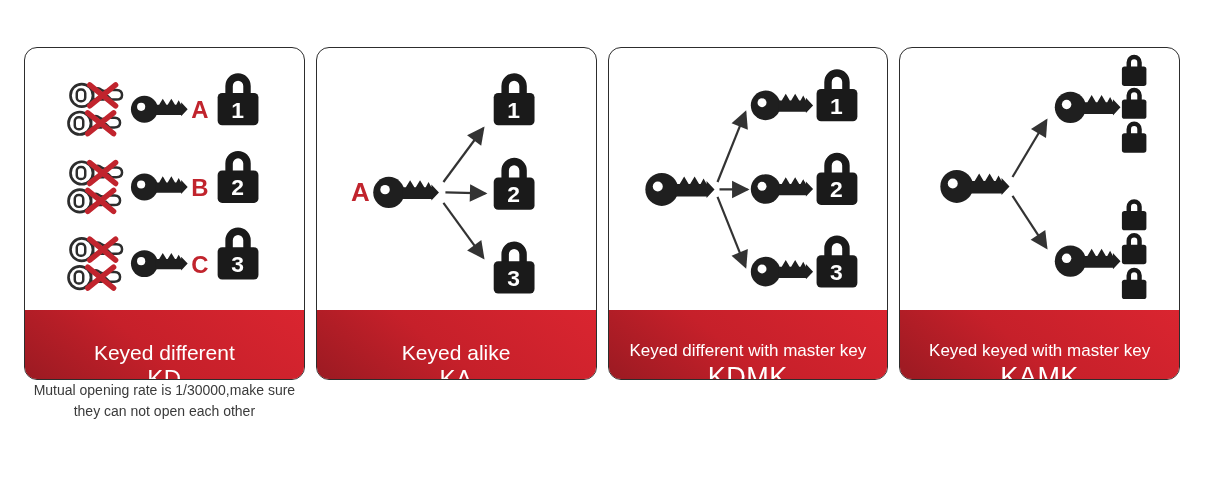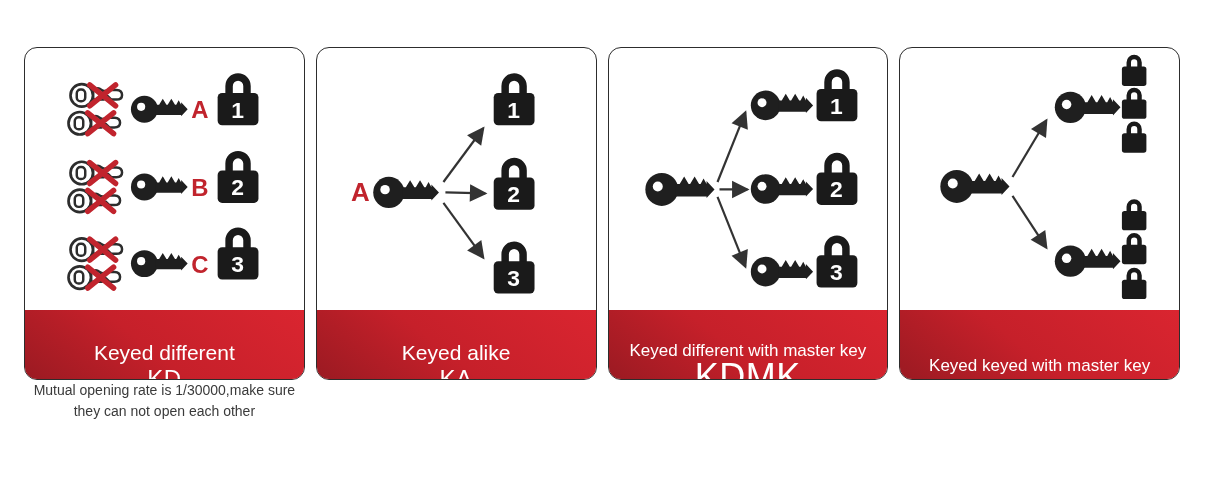--- a/index.html
+++ b/index.html
@@ -23,21 +23,21 @@
   .banner{
     position:absolute;left:-1px;right:-1px;bottom:-1px;height:70px;
     border-radius:0 0 12px 12px;
     background:linear-gradient(38deg,#9a1a22 0%,#c6202a 45%,#da2530 100%);
     color:#ffffff;display:flex;flex-direction:column;
     align-items:center;justify-content:center;text-align:center;
   }
   .banner-title{font-weight:normal;font-size:21px;line-height:25px;margin-top:42px;}
   .banner-acronym{font-weight:normal;font-size:24px;line-height:28px;letter-spacing:0.5px;}
   .small-title .banner-title{font-size:17px;line-height:22px;}
-  .small-title .banner-acronym{font-size:36px;line-height:30px;}
+  .small-title .banner-acronym{font-size:27px;line-height:30px;}
   .desc{
     margin-top:0;padding:0 2px;
     font-size:14px;line-height:21px;color:#3a3a3a;text-align:center;
   }
   .svg-letter{font:bold 24px "Liberation Sans","DejaVu Sans",sans-serif;fill:#c1242d;}
   .svg-letter-big{font:bold 26px "Liberation Sans","DejaVu Sans",sans-serif;fill:#c1242d;}
   .svg-locknum{font:bold 23px "Liberation Sans","DejaVu Sans",sans-serif;fill:#ffffff;text-anchor:middle;}
   .arrow-line{stroke:#333333;stroke-width:2.2;}
 </style>
 </head>
@@ -204,17 +204,18 @@
           <g transform="translate(222,183) scale(0.6)">
               <use href="#padlock"></use>
             </g>
           <g transform="translate(222,218) scale(0.6)">
               <use href="#padlock"></use>
             </g>
         </svg>
       </div>
       <div class="banner small-title">
         <div class="banner-title">Keyed keyed with master key</div>
+        <div class="banner-acronym">KAMK</div>
       </div>
     </div>
   </div>
 
 </div>
 
 </body></html>

